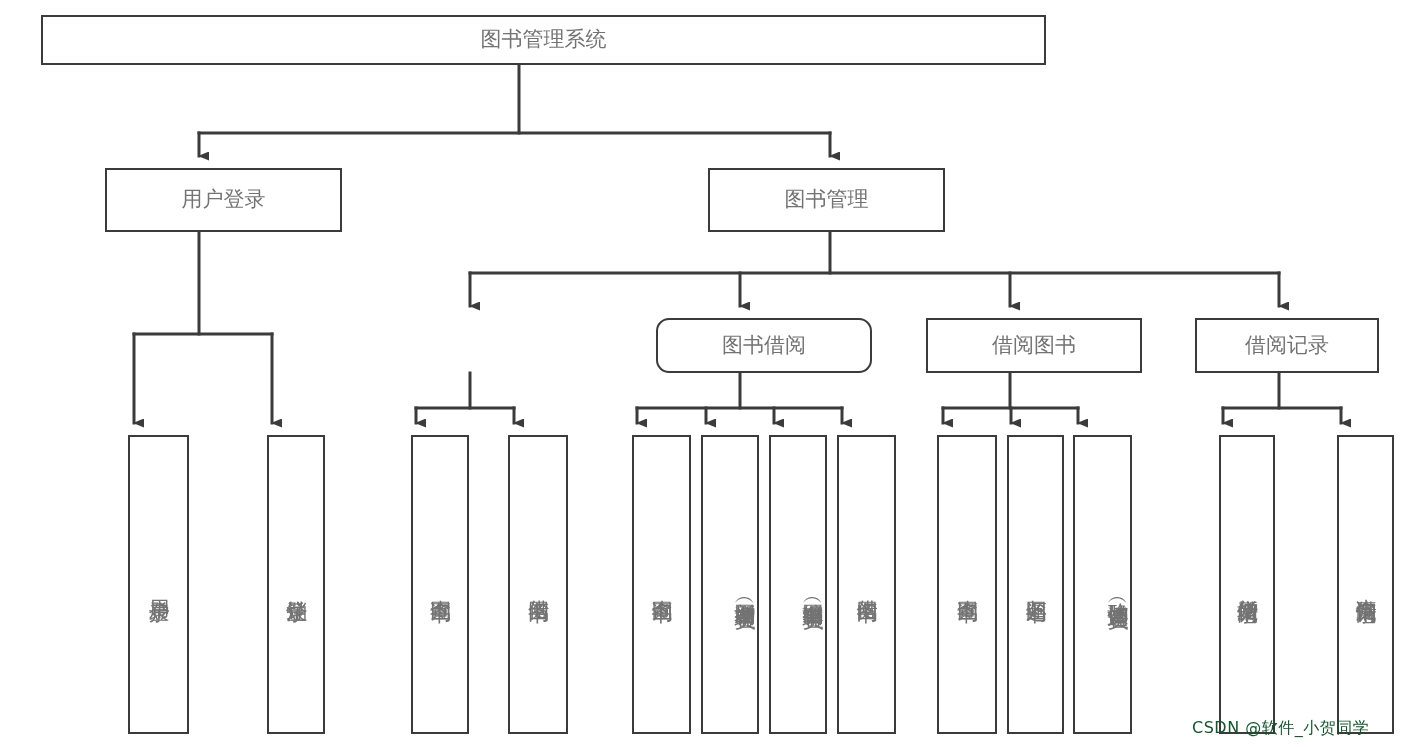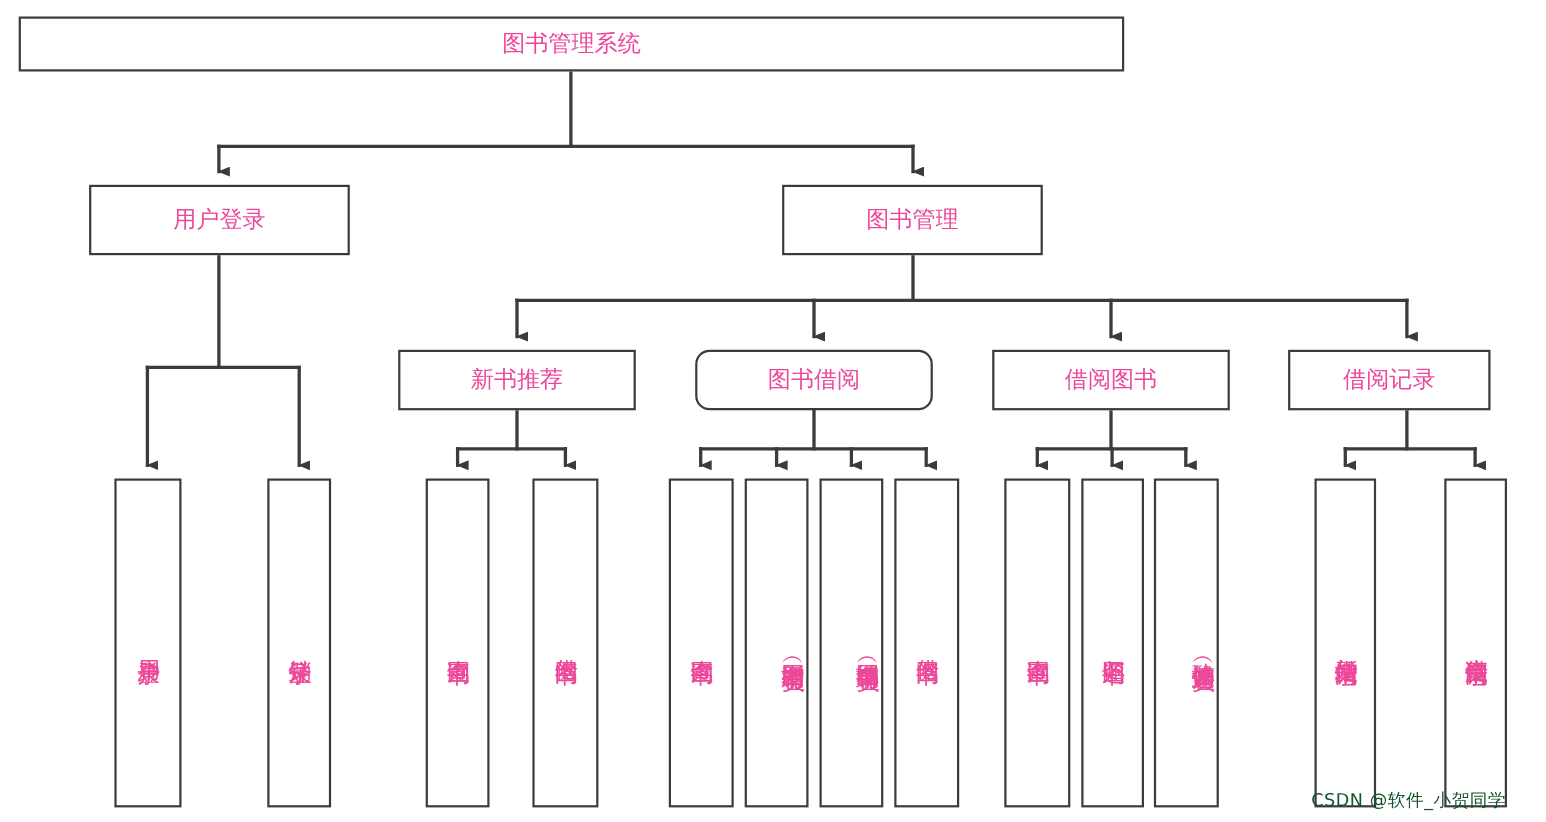--- a/index.html
+++ b/index.html
@@ -26,23 +26,24 @@
     pointer-events: none;
   }
   .node {
     position: absolute;
     box-sizing: border-box;
     border: 2px solid #3b3b3b;
     background: #ffffff;
     display: flex;
     align-items: center;
     justify-content: center;
-    color: #ec4899;
+    color: #737373;
     line-height: 1.22;
     text-align: center;
+    margin-left: 24px;
   }
   .node.h {
     font-size: 21px;
   }
   .node.v {
     font-size: 21px;
     writing-mode: vertical-rl;
     text-orientation: upright;
     letter-spacing: 1px;
     padding-top: 12px;
@@ -112,23 +113,22 @@
       <path d="M1279,373 L1279,408"></path>
       <path d="M1223,408 L1341,408"></path>
       <path d="M1223,408 L1223,423" marker-end="url(#arw)"></path>
       <path d="M1341,408 L1341,423" marker-end="url(#arw)"></path>
     </g>
   </svg>
 
   <div class="node h" id="root-node" style="left: 17px; top: 15px; width: 1005px; height: 50px;">图书管理系统</div>
 
   <div class="node h" id="l2-0" style="left: 81px; top: 168px; width: 237px; height: 64px;">用户登录</div>
-  <div class="node h" id="l2-1" style="left: 711px; top: 168px; width: 237px; height: 64px;">图书管理</div>
+  <div class="node h" id="l2-1" style="left: 684px; top: 168px; width: 237px; height: 64px;">图书管理</div>
 
-  <div class="node h" id="l3-0" style="left: 362px; top: 318px; width: 216px; height: 55px;">新书推荐</div>
   <div class="node h" id="l3-1" style="left: 632px; top: 318px; width: 216px; height: 55px; border-radius: 13px;">图书借阅</div>
   <div class="node h" id="l3-2" style="left: 902px; top: 318px; width: 216px; height: 55px;">借阅图书</div>
   <div class="node h" id="l3-3" style="left: 1171px; top: 318px; width: 184px; height: 55px;">借阅记录</div>
 
   <div class="node v centered" id="lf-0" style="left: 104px; top: 435px; width: 61px; height: 299px;">用户登录</div>
   <div class="node v centered" id="lf-1" style="left: 243px; top: 435px; width: 58px; height: 299px;">注销登录</div>
   <div class="node v centered" id="lf-2" style="left: 387px; top: 435px; width: 58px; height: 299px;">查询图书</div>
   <div class="node v centered" id="lf-3" style="left: 484px; top: 435px; width: 60px; height: 299px;">借阅图书</div>
   <div class="node v centered" id="lf-4" style="left: 608px; top: 435px; width: 59px; height: 299px;">查询图书</div>
   <div class="node v" id="lf-5" style="left: 677px; top: 435px; width: 58px; height: 299px;">新增图书（管理员）</div>

